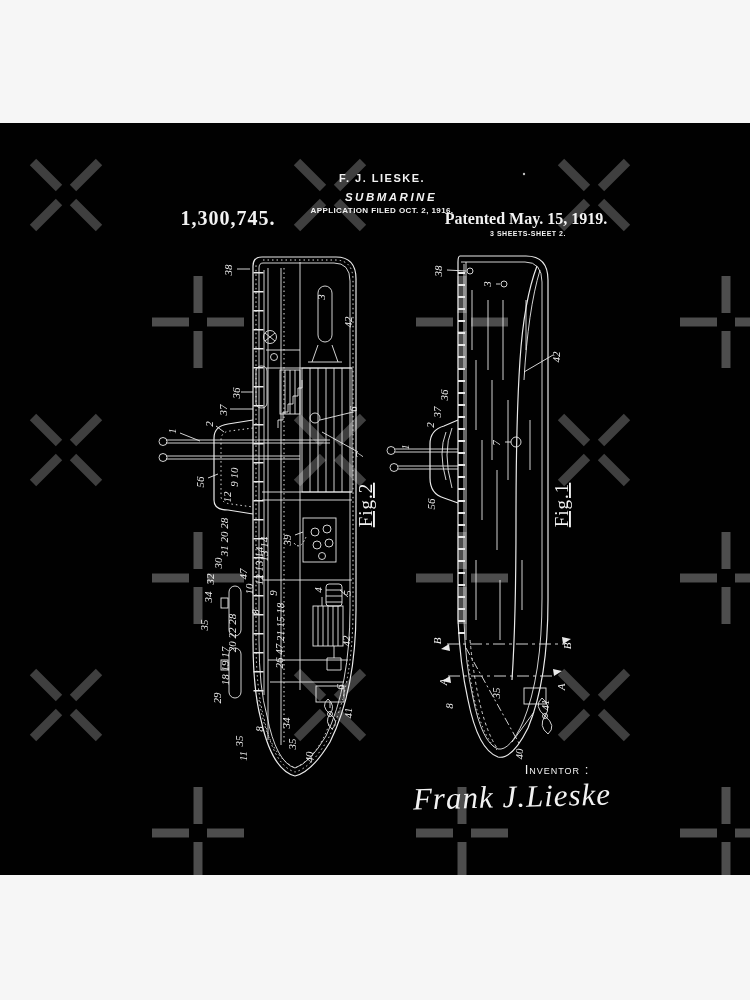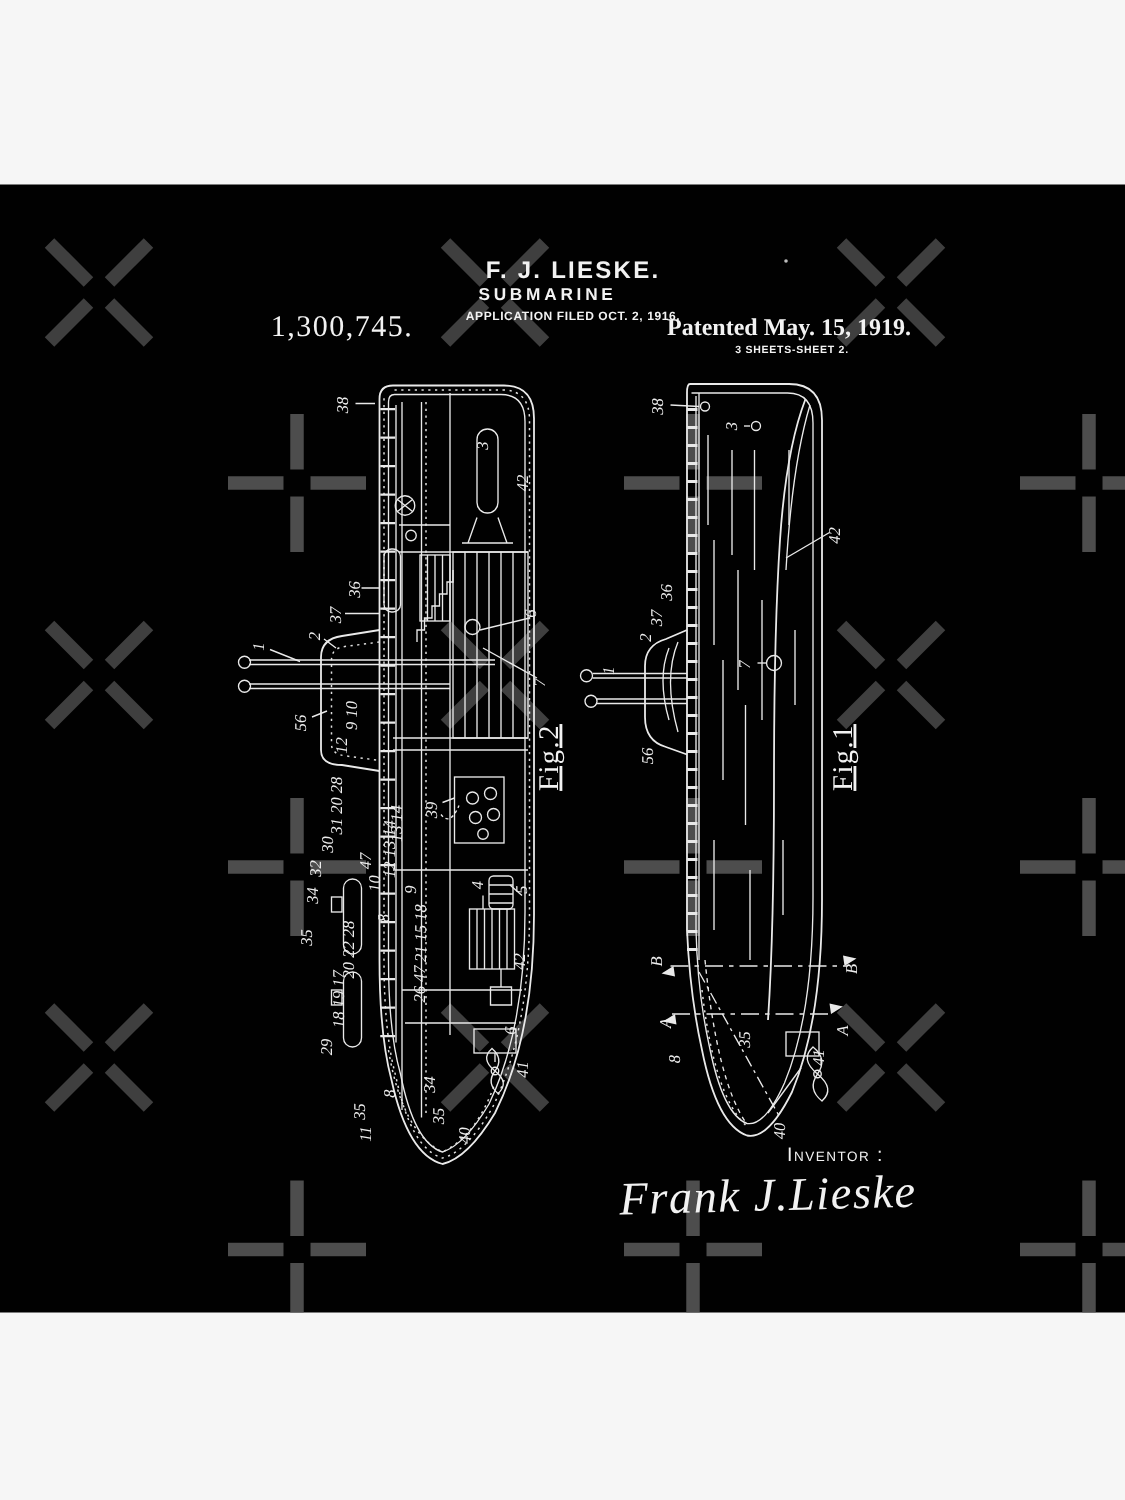--- a/index.html
+++ b/index.html
@@ -1,23 +1,23 @@
 <!DOCTYPE html>
 <html><head>
 <meta charset="utf-8">
 <style>
   html,body{margin:0;padding:0;}
   .page{position:relative;width:750px;height:1000px;overflow:hidden;font-family:"Liberation Sans",sans-serif;}
   .art{position:absolute;left:0;top:123px;width:750px;height:752px;overflow:hidden;}
   .art svg{position:absolute;left:0;top:0;}
   .txt{position:absolute;color:#f2f2f2;white-space:nowrap;transform:translateX(-50%);}
-  .t-name{font-weight:bold;font-size:16px;letter-spacing:1.5px;}
+  .t-name{font-weight:bold;font-size:11px;letter-spacing:1.5px;}
   .t-title{font-weight:bold;font-size:11.5px;letter-spacing:2.5px;}
   .t-app{font-weight:bold;font-size:8px;letter-spacing:.4px;}
-  .t-patnum{font-family:"Liberation Serif",serif;font-weight:normal;font-size:20px;letter-spacing:1px;}
+  .t-patnum{font-family:"Liberation Serif",serif;font-weight:bold;font-size:20px;letter-spacing:1px;}
   .t-patented{font-family:"Liberation Serif",serif;font-weight:bold;font-size:16px;}
   .t-sheet{font-weight:bold;font-size:7px;letter-spacing:.5px;}
   .t-inventor{font-family:Liberation Sans, sans-serif;font-variant:small-caps;font-size:13px;letter-spacing:1px;}
   .t-signature{font-family:"Liberation Serif",serif;font-style:italic;font-size:31px;letter-spacing:1px;transform:translateX(-50%) rotate(-1.5deg);}
   .ref{font:italic 11px "Liberation Serif",serif;fill:#ededed;text-anchor:middle;}
   .figlabel{font:19px "Liberation Serif",serif;fill:#f2f2f2;text-anchor:middle;text-decoration:underline;letter-spacing:1px;}
   .ink{stroke:#e9e9e9;fill:none;stroke-width:1.2;}
   .ink-thin{stroke:#e9e9e9;fill:none;stroke-width:0.9;}
   .rivet{stroke:#dedede;fill:none;stroke-width:1;stroke-dasharray:1.5 3;}
 </style>
@@ -309,21 +309,21 @@
           <text class="ref" transform="translate(453,706) rotate(-90)">8</text>
           <text class="ref" transform="translate(500,693) rotate(-90)">35</text>
           <text class="ref" transform="translate(523,754) rotate(-90)">40</text>
           <text class="ref" transform="translate(549,705) rotate(-90)">41</text>
         </g>
     </svg>
   </div>
 
   <div class="txt t-patnum" style="left:228px;top:207px;">1,300,745.</div>
   <div class="txt t-name" style="left:382px;top:172px;">F. J. LIESKE.</div>
-  <div class="txt t-title" style="left:365px;top:191px;">SUBMARINE</div>
+  <div class="txt t-title" style="left:391px;top:191px;font-style:italic;">SUBMARINE</div>
   <div class="txt t-app" style="left:382px;top:206px;">APPLICATION FILED OCT. 2, 1916.</div>
   <div class="txt t-patented" style="left:526px;top:210px;">Patented May. 15, 1919.</div>
   <div class="txt t-sheet" style="left:528px;top:230px;">3 SHEETS-SHEET 2.</div>
 
   <div class="txt t-inventor" style="left:557px;top:762px;">Inventor :</div>
   <div class="txt t-signature" style="left:512px;top:779px;">Frank J.Lieske</div>
 
 </div>
 
 </body></html>

